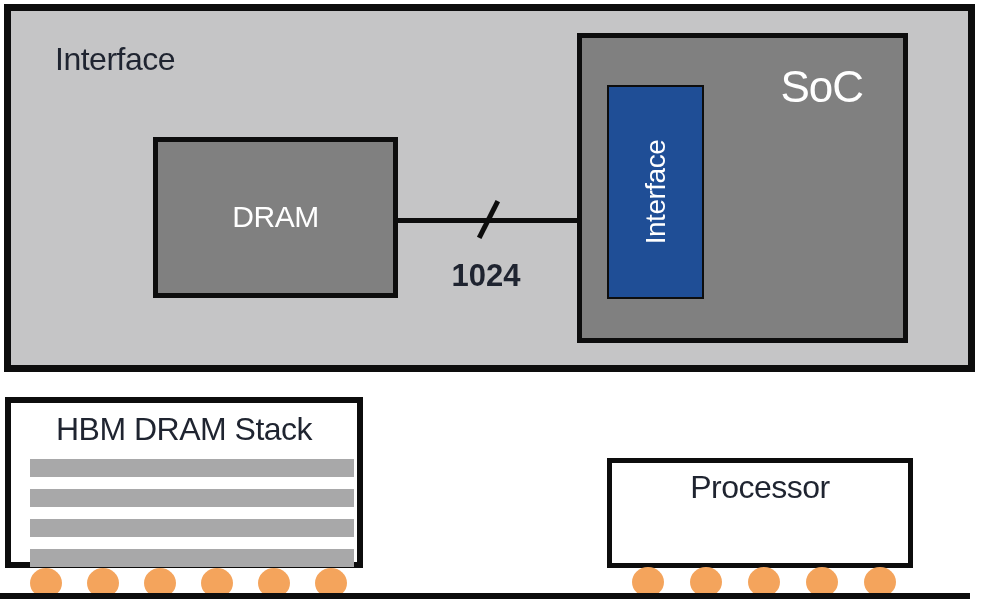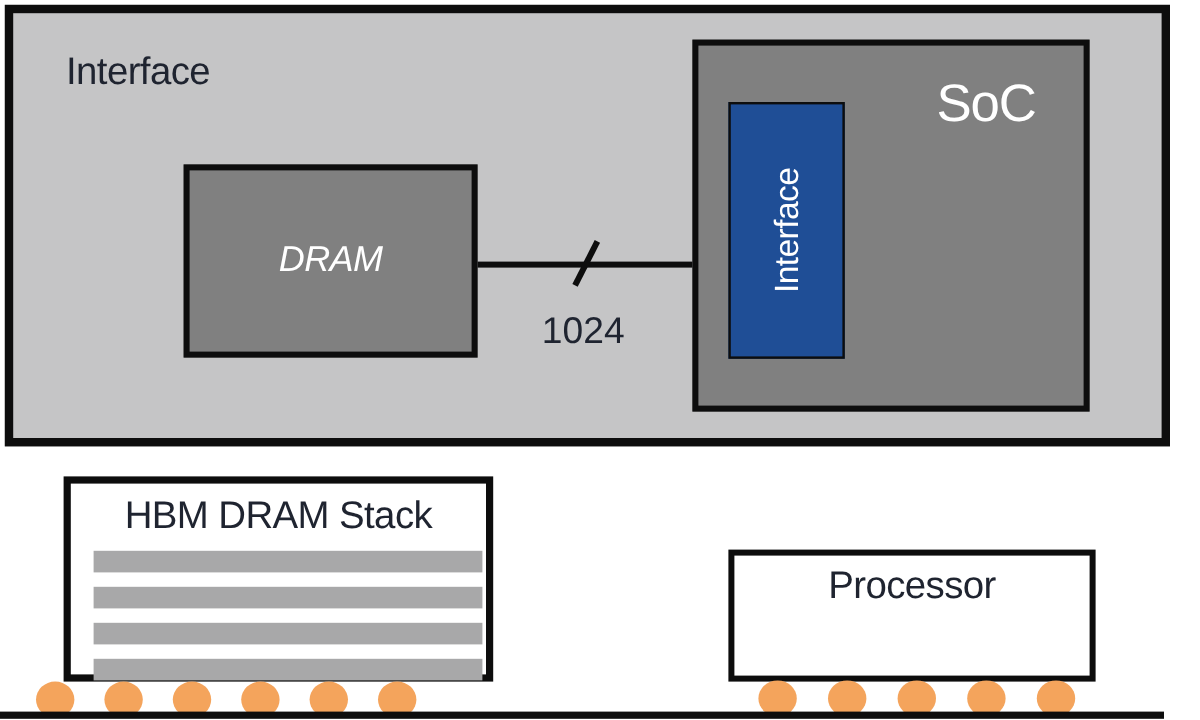--- a/index.html
+++ b/index.html
@@ -59,21 +59,21 @@
     transform:rotate(27deg);
   }
   .bus-width-label{
     left:430px;top:258px;width:112px;text-align:center;
     font-size:31px;color:var(--dark-text);
   }
 
   
   .hbm-stack-box{
     left:5px;top:397px;width:358px;height:171px;
-    background:#ffffff;border:6px solid var(--outline);margin-left:48px;
+    background:#ffffff;border:6px solid var(--outline);
   }
   .hbm-stack-title{
     margin-top:8px;text-align:center;
     font-size:32px;letter-spacing:-0.5px;color:var(--dark-text);
   }
   .die-bars{
     position:absolute;left:19px;top:56px;width:324px;
     display:flex;flex-direction:column;gap:12px;
   }
   .die-bar{height:18px;background:var(--bar-gray);}
@@ -106,34 +106,34 @@
     left:0px;top:593px;width:970px;height:6px;
     background:var(--outline);z-index:5;
   }
 </style>
 </head>
 <body>
 
 <div class="abs interposer">
   <div class="abs interposer-label">Interface</div>
 
-  <div class="abs dram-stack" style="left:142px;top:126px;font-style:italic;">
+  <div class="abs dram-stack" style="left:142px;top:126px;">
     <span>DRAM</span>
   </div>
 
   <div class="abs soc" style="left:566px;top:22px;">
     <div class="soc-label">SoC</div>
     <div class="interface-box">
       <span class="interface-label">Interface</span>
     </div>
   </div>
 
   <div class="abs bus-line" style="left:387px;top:207px;"></div>
   <div class="abs bus-slash" style="left:475px;top:188px;"></div>
-  <div class="abs bus-width-label" style="left:419px;top:247px;">1024</div>
+  <div class="abs bus-width-label" style="left:419px;top:247px;font-weight:bold;">1024</div>
 </div>
 
 <div class="abs hbm-stack-box">
   <div class="hbm-stack-title">HBM DRAM Stack</div>
   <div class="die-bars" id="die-bars">
       <div class="die-bar"></div>
       <div class="die-bar"></div>
       <div class="die-bar"></div>
       <div class="die-bar"></div>
     </div>

